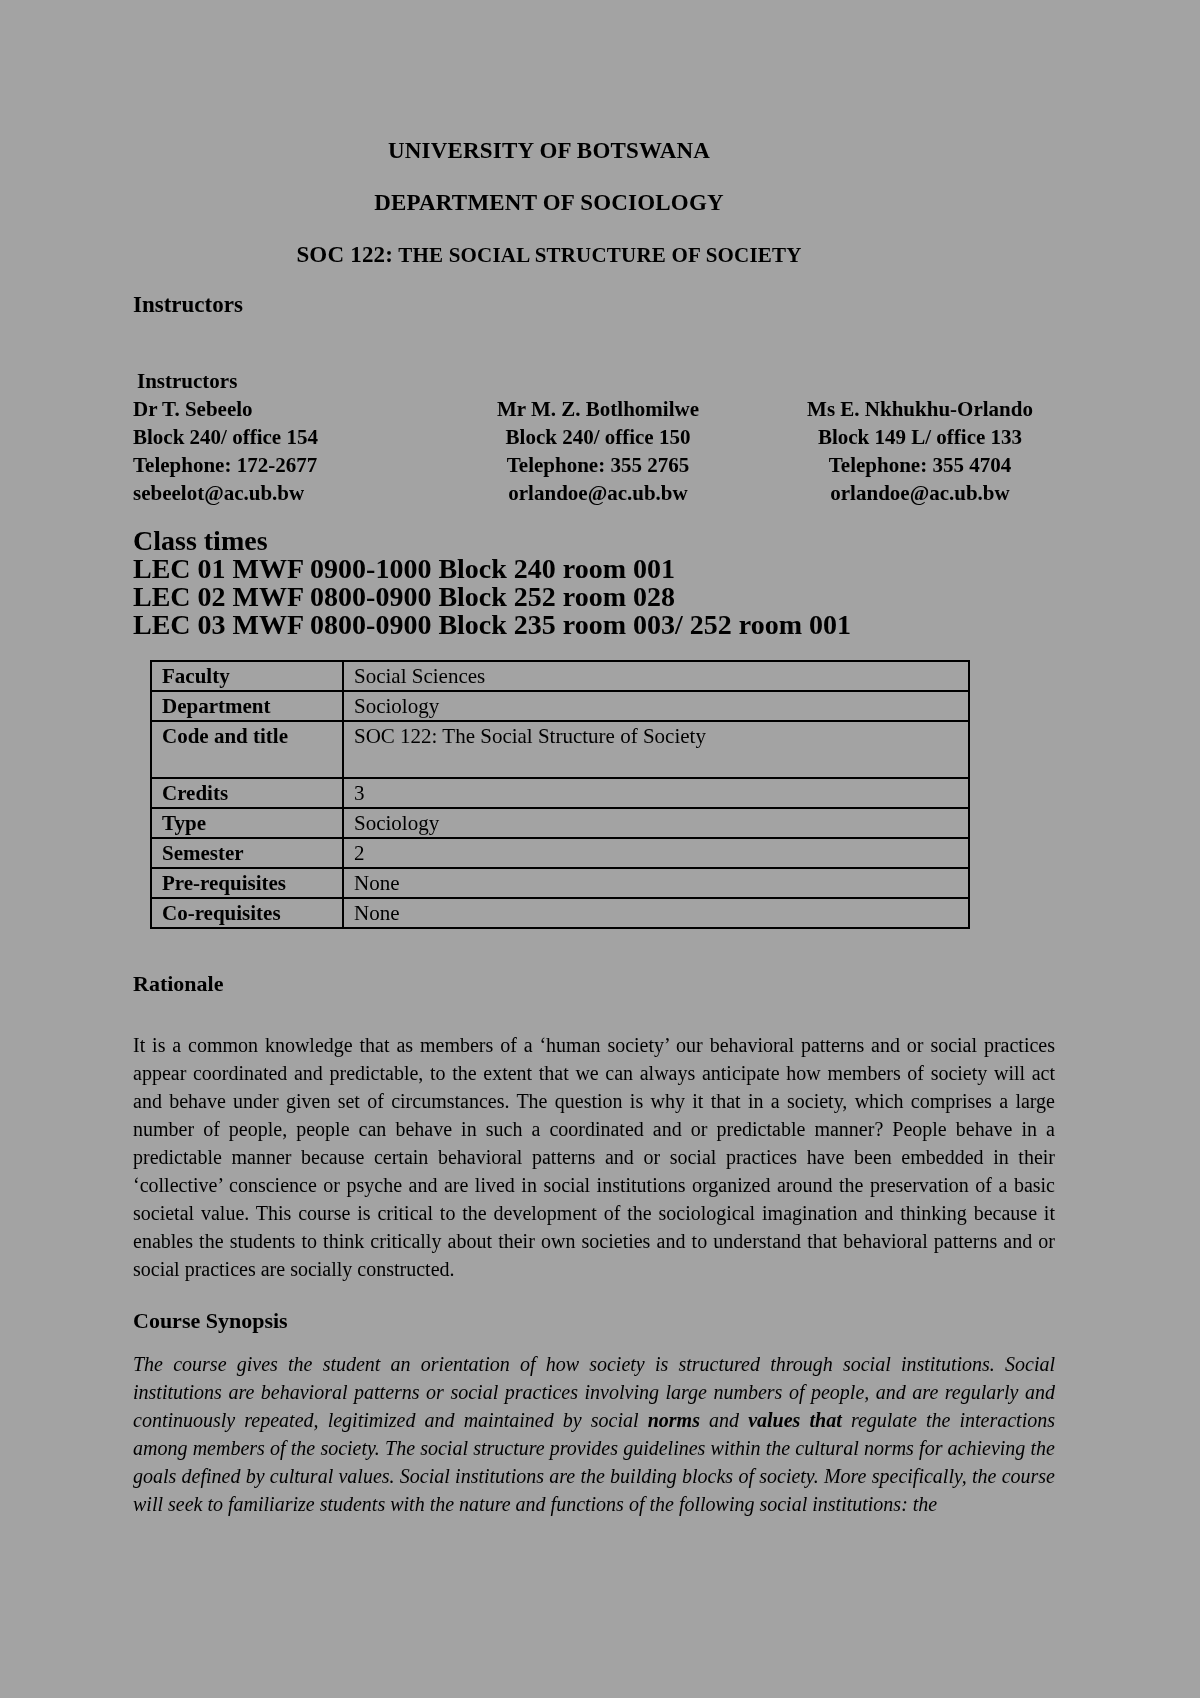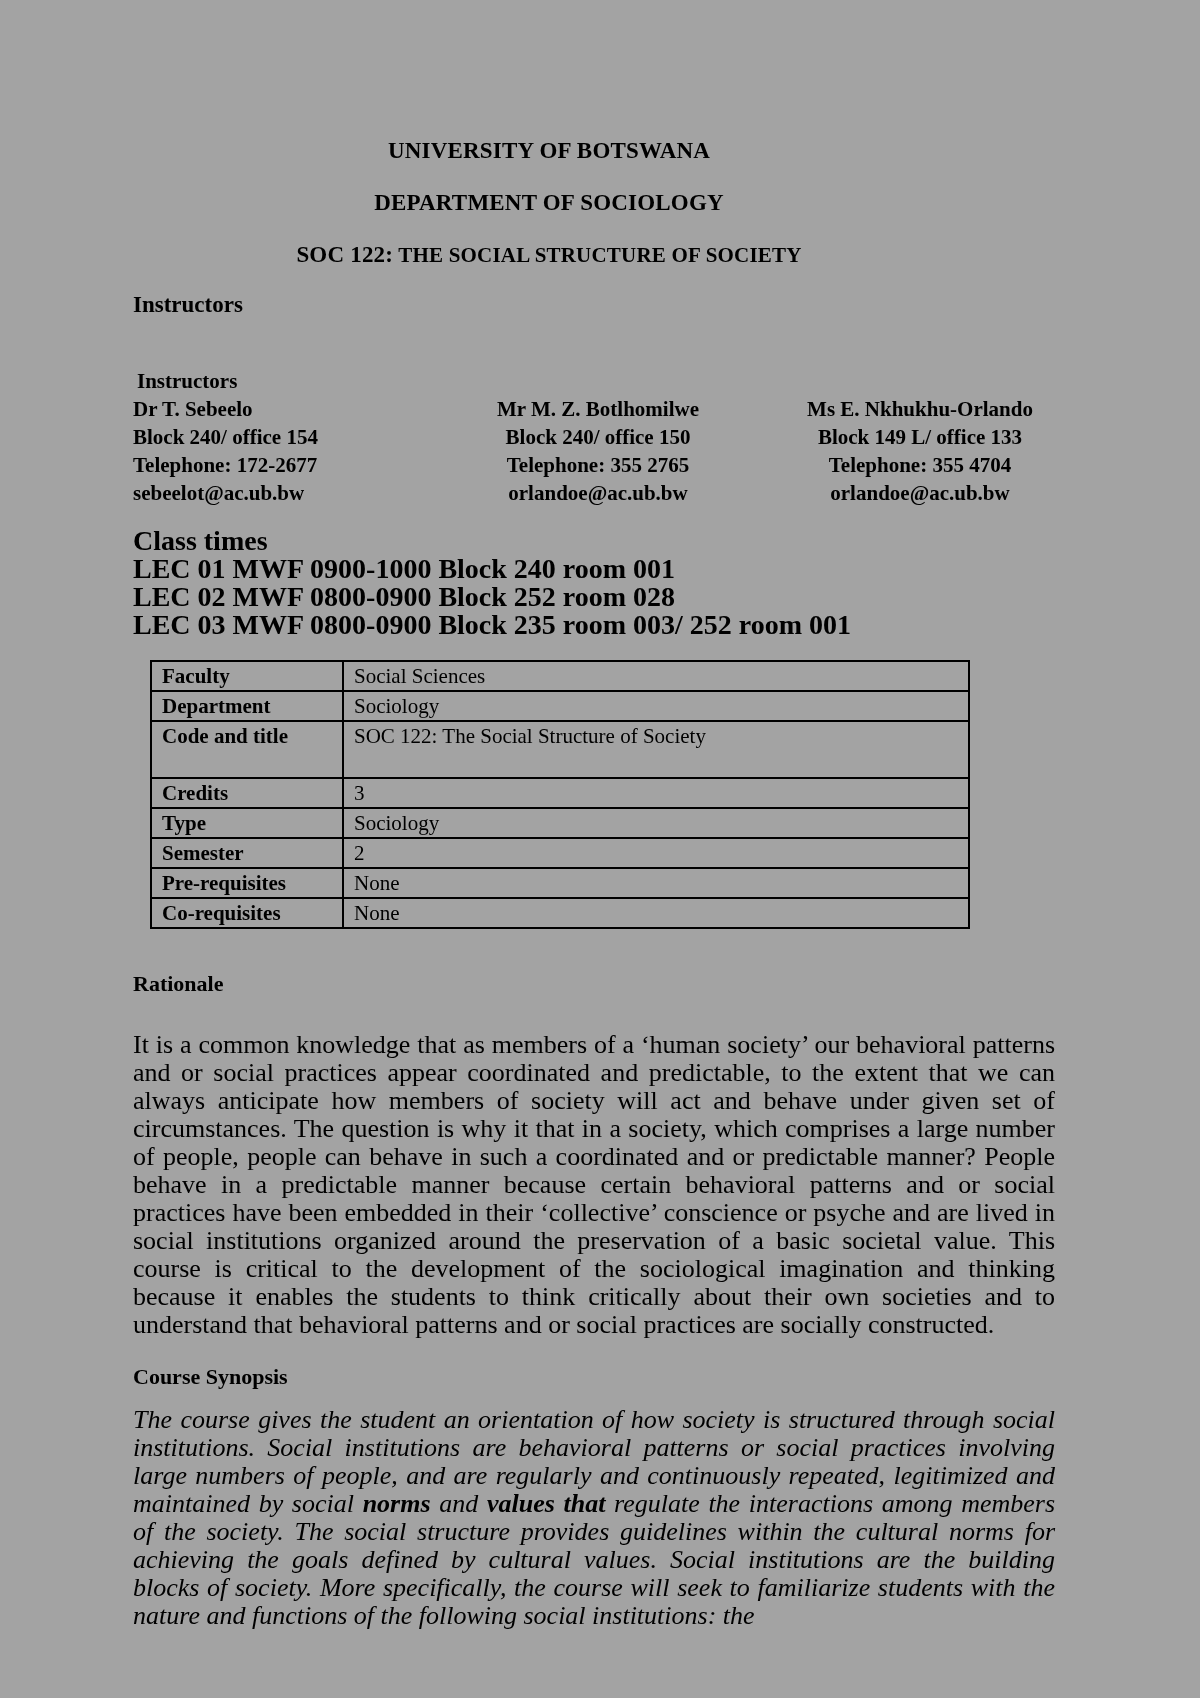--- a/index.html
+++ b/index.html
@@ -73,21 +73,21 @@
     vertical-align: top;
     height: 28px;
   }
   table.course-table td.lbl { width: 192px; font-weight: bold; }
   table.course-table tr.tall td { height: 57px; border-radius: 28px; }
 
   
   .rationale-heading { margin-top: 42px; font-size: 22px; }
   .body-par {
     margin-top: 34px;
-    font-size: 26px;
+    font-size: 20px;
     line-height: 28px;
     text-align: justify;
   }
   .synopsis-heading { margin-top: 25px; font-size: 22px; }
   .synopsis-par { margin-top: 16px; font-style: italic; }
 </style>
 </head>
 <body>
 
 <div class="page">

